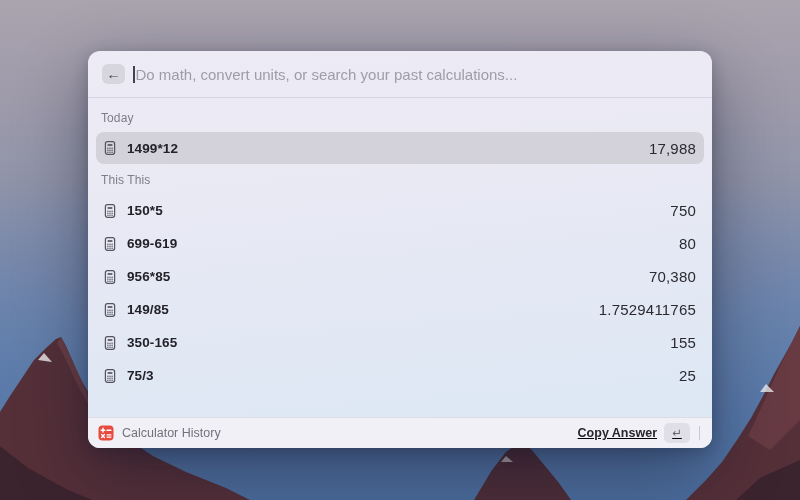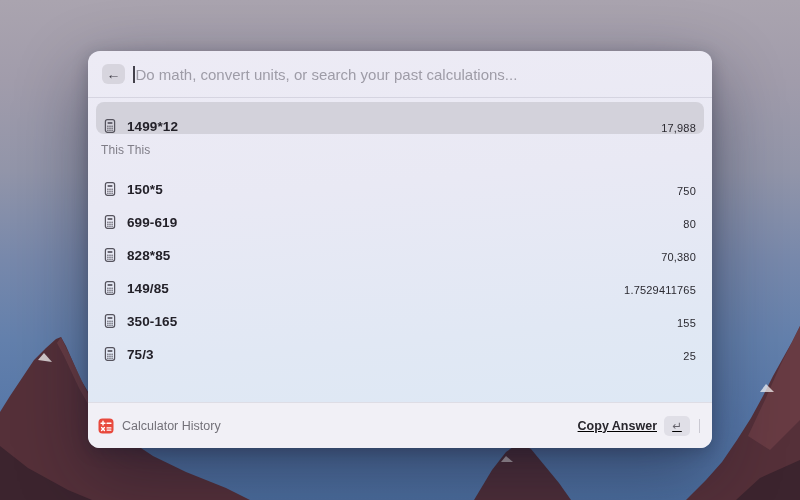--- a/index.html
+++ b/index.html
@@ -32,31 +32,31 @@
     flex:1; border:none; outline:none; background:transparent;
     font-family:"Liberation Sans", sans-serif; font-size:15px; color:#1d1c22; margin-left:1px;
   }
   .search-input::placeholder { color:#9e9ca7; opacity:1; }
   .hdr-divider { position:absolute; top:46px; left:0; right:0; height:1px; background:rgba(60,60,80,.12); }
 
   
   .list { position:absolute; top:47px; left:0; right:0; bottom:0; overflow:hidden; padding:4px 8px 0; }
   .section-label { font-size:12px; font-weight:500; color:#7f7d87; padding:9px 5px 7px; letter-spacing:.1px; }
   .row {
-    height:33px; display:flex; align-items:flex-end; gap:9px;
+    height:33px; display:flex; align-items:center; gap:9px;
     padding:0 8px 0 6px; border-radius:8px; cursor:pointer;
   }
   .row.selected { background:#d3d2db; height:32px; }
   .row-icon { width:16px; height:16px; flex:0 0 auto; display:flex; align-items:center; justify-content:center; }
   .row-title { font-size:13.5px; font-weight:600; color:#232129; letter-spacing:.1px; }
-  .row-value { margin-left:auto; font-size:11px; font-weight:400; color:#2b2a31; letter-spacing:.2px; }
+  .row-value { margin-left:auto; font-size:15px; font-weight:400; color:#2b2a31; letter-spacing:.2px; }
 
   
   .footer {
-    position:absolute; left:0; right:0; bottom:0; height:46px;
+    position:absolute; left:0; right:0; bottom:0; height:31px;
     background:rgba(241,240,246,.96); border-top:1px solid rgba(60,60,80,.1);
     display:flex; align-items:center; padding:0 10px; gap:8px;
   }
   .app-icon { width:16px; height:16px; flex:0 0 auto; }
   .app-label { font-size:12.5px; color:#737179; }
   .footer-right { margin-left:auto; display:flex; align-items:center; gap:7px; }
   .footer-action { display:flex; align-items:center; gap:7px; cursor:pointer; background:none; border:none; font-family:"Liberation Sans", sans-serif;text-decoration:underline; }
   .copy-label { font-size:12.5px; font-weight:700; color:#28262d; }
   .actions-label { font-size:12.5px; font-weight:500; color:#737179; }
   .key {
@@ -94,20 +94,21 @@
   <div class="search-bar">
     <button class="back-btn">
       <span>←</span>
     </button>
     <span class="caret"></span>
     <input class="search-input" type="text" value="" placeholder="Do math, convert units, or search your past calculations..." style="">
   </div>
   <div class="hdr-divider"></div>
 
   <div class="list">
+      <div class="section-label">Today</div>
       <div class="row selected">
         <span class="row-icon">
           <svg width="16" height="16" viewBox="0 0 16 16">
             <rect x="3.4" y="1.6" width="9.2" height="12.8" rx="2.1" fill="none" stroke="#56545E" stroke-width="1.25"></rect>
             <rect x="5.6" y="3.9" width="4.8" height="2.1" rx="0.6" fill="#56545E" opacity="0.85"></rect>
             <g fill="#56545E">
               <circle cx="5.9" cy="8.3" r="0.72"></circle>
               <circle cx="8" cy="8.3" r="0.72"></circle>
               <circle cx="10.1" cy="8.3" r="0.72"></circle>
               <circle cx="5.9" cy="10.3" r="0.72"></circle>
@@ -176,21 +177,21 @@
               <circle cx="10.1" cy="8.3" r="0.72"></circle>
               <circle cx="5.9" cy="10.3" r="0.72"></circle>
               <circle cx="8" cy="10.3" r="0.72"></circle>
               <circle cx="10.1" cy="10.3" r="0.72"></circle>
               <circle cx="5.9" cy="12.3" r="0.72"></circle>
               <circle cx="8" cy="12.3" r="0.72"></circle>
               <circle cx="10.1" cy="12.3" r="0.72"></circle>
             </g>
           </svg>
         </span>
-        <span class="row-title">828*85</span>
+        <span class="row-title">956*85</span>
         <span class="row-value">70,380</span>
       </div>
       <div class="row">
         <span class="row-icon">
           <svg width="16" height="16" viewBox="0 0 16 16">
             <rect x="3.4" y="1.6" width="9.2" height="12.8" rx="2.1" fill="none" stroke="#56545E" stroke-width="1.25"></rect>
             <rect x="5.6" y="3.9" width="4.8" height="2.1" rx="0.6" fill="#56545E" opacity="0.85"></rect>
             <g fill="#56545E">
               <circle cx="5.9" cy="8.3" r="0.72"></circle>
               <circle cx="8" cy="8.3" r="0.72"></circle>

